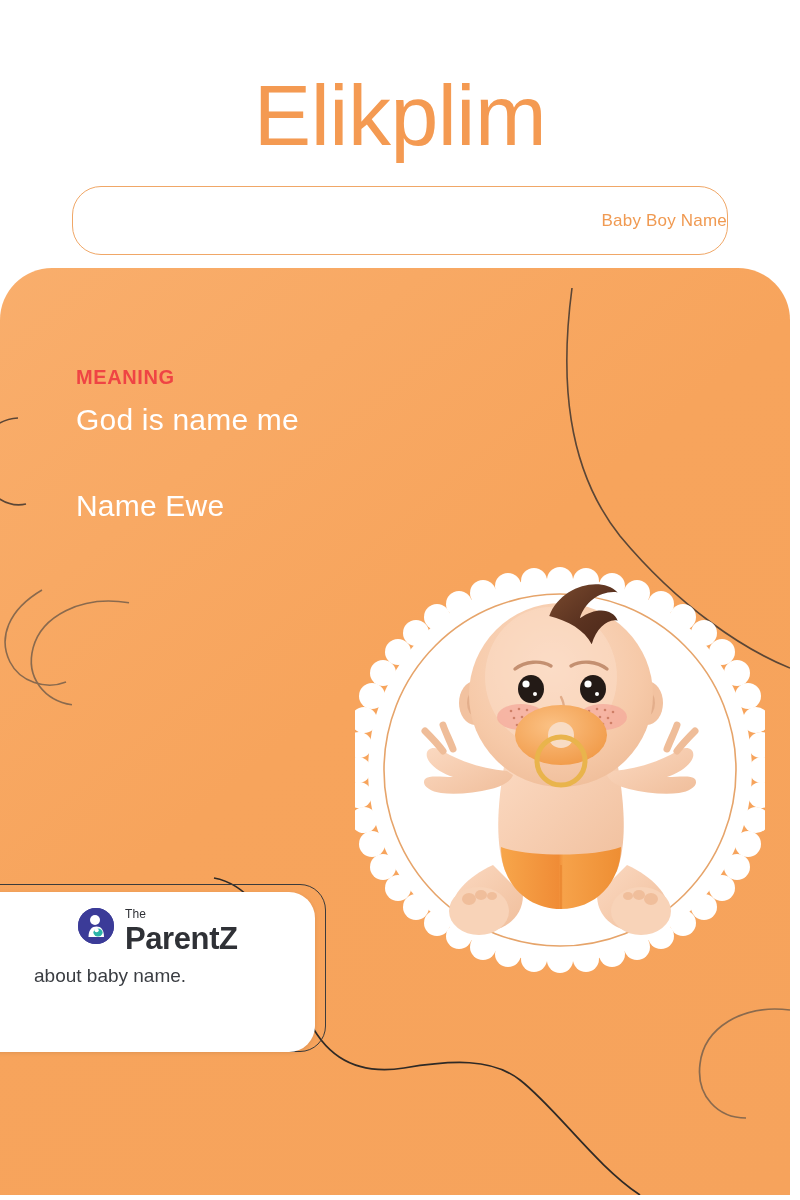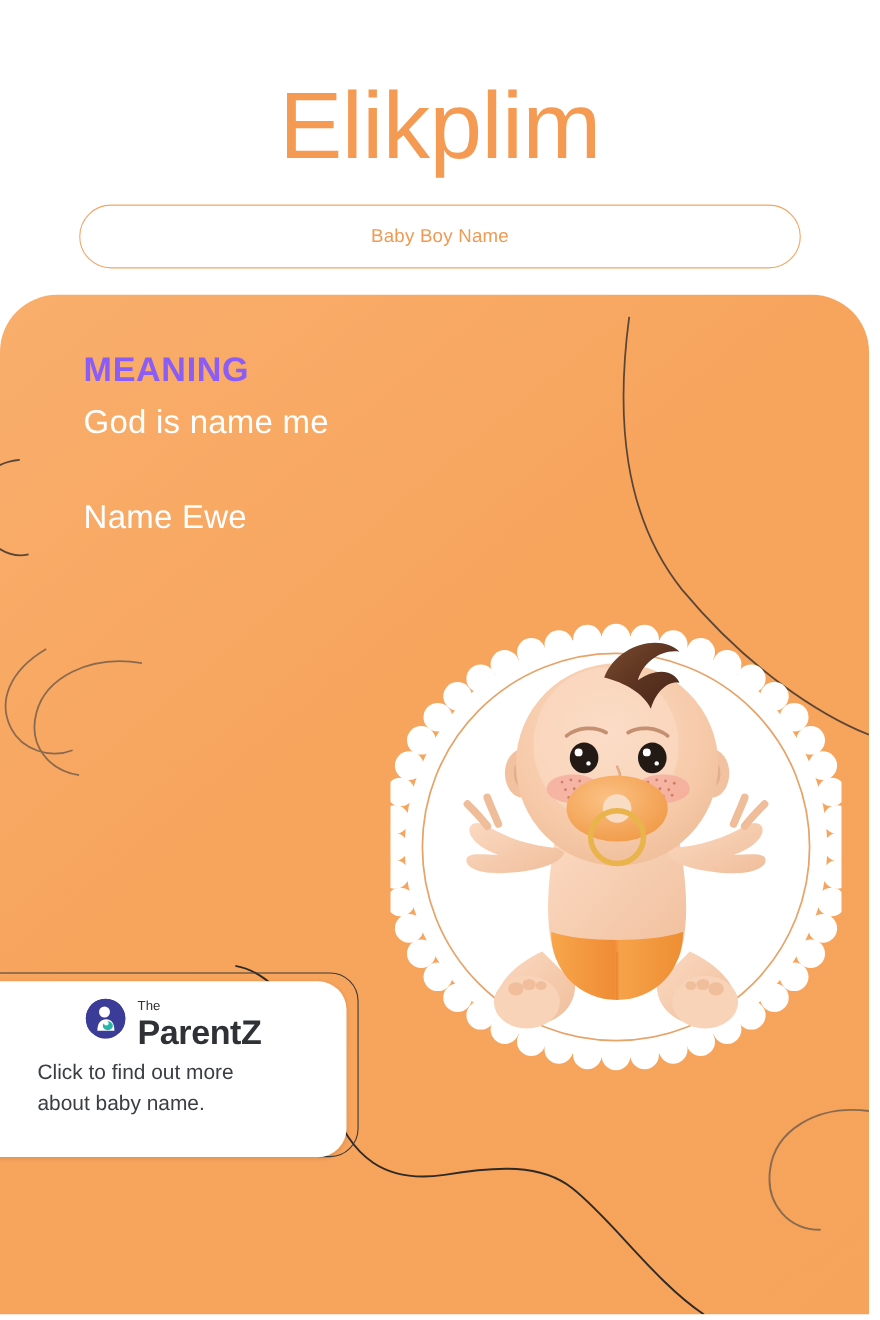--- a/index.html
+++ b/index.html
@@ -23,27 +23,27 @@
     text-align: center;
     font-size: 86px;
     font-weight: normal;
     letter-spacing: -0.5px;
     color: #F49A52;
     line-height: 1.05;
   }
   .subtitle-pill {
     position: absolute;
     top: 186px; left: 72px;
-    width: 656px; height: 58px;
+    width: 656px; height: 69px;
     border: 1.6px solid #F0A767;
     border-radius: 29px;
     background: #ffffff;
     display: flex;
     align-items: center;
-    justify-content: center;
+    justify-content: flex-end;
   }
   .subtitle-pill span {
     font-size: 17px;
     color: #F09A52;
     letter-spacing: 0.2px;
   }
 
   
   .card {
     position: absolute;
@@ -51,25 +51,26 @@
     width: 790px; height: 927px;
     background: linear-gradient(140deg, #F9AE6C 0%, #F7A45C 45%, #F6A35C 100%);
     border-radius: 52px 52px 0 0;
     overflow: hidden;
   }
   .card-deco { position: absolute; inset: 0; pointer-events: none; }
 
   
   .info { position: absolute; left: 76px; top: 318px; width: 430px; }
   .label {
-    font-size: 31px;
+    font-size: 20px;
     font-weight: bold;
-    color: #8b5cf6;
+    color: #ef4444;
     letter-spacing: 0.6px;
     margin-bottom: 14px;
+    margin-top: 48px;
   }
   .value {
     font-size: 30px;
     font-weight: 400;
     color: #ffffff;
     letter-spacing: 0.2px;
   }
   .gap { height: 52px; }
 
   
@@ -353,19 +354,18 @@
           <ellipse cx="20" cy="24.5" rx="4.6" ry="4" fill="#2BB4A8"></ellipse>
           <circle cx="18.6" cy="22.2" r="2.1" fill="#ffffff"></circle>
         </svg>
       </div>
       <div class="pz-wordmark">
         <div class="pz-the">The</div>
         <div class="pz-name">ParentZ</div>
       </div>
     </div>
     <div class="pz-cta">
-      <div>Click to find out more</div>
       <div>about baby name.</div>
     </div>
   </div>
 
   <div class="bottom-strip"></div>
 </div>
 
 </body></html>

